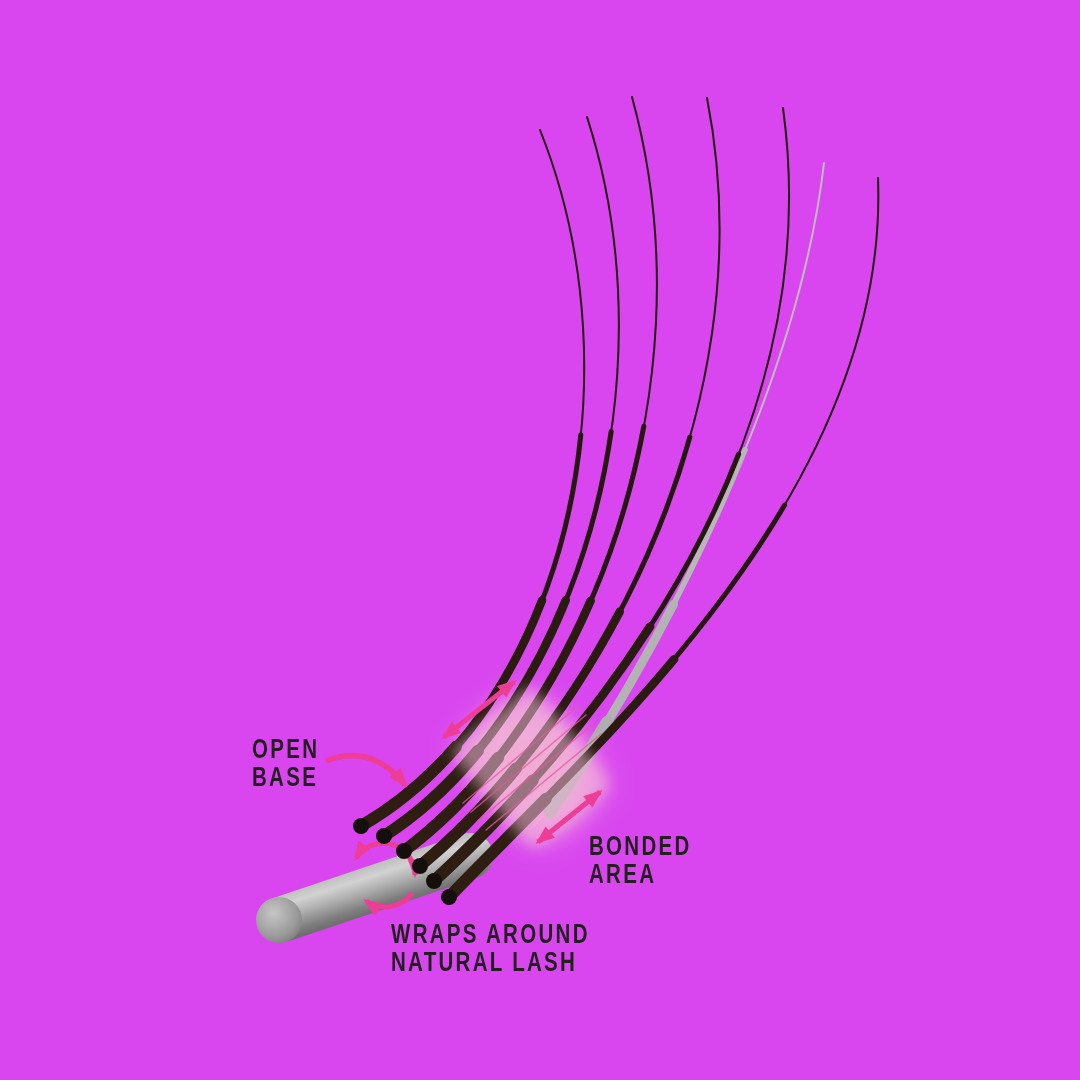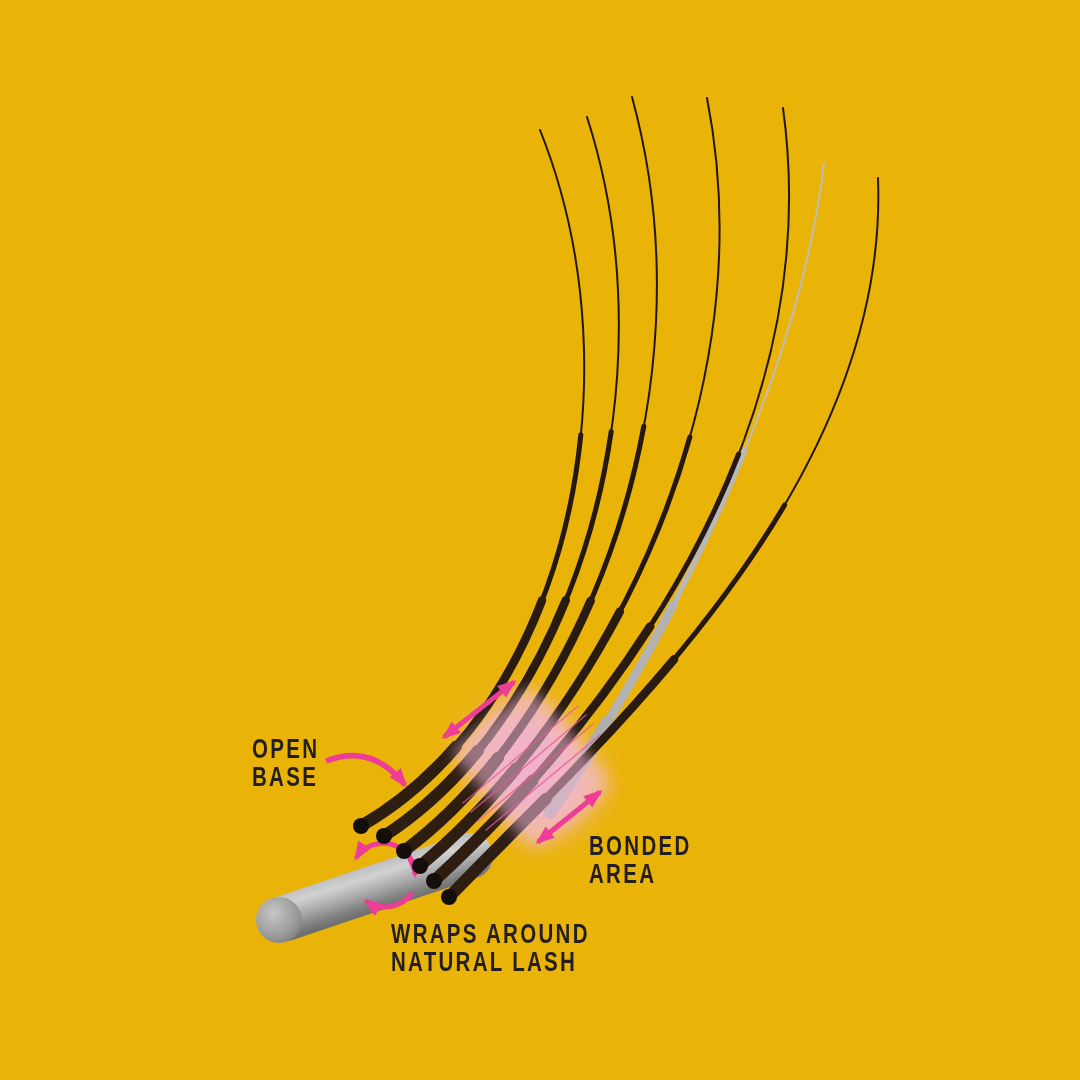--- a/index.html
+++ b/index.html
@@ -1,19 +1,19 @@
 <!DOCTYPE html>
 <html><head>
 <meta charset="utf-8">
 <style>
   html,body{margin:0;padding:0;background:#ffffff;}
   .stage{
     position:relative;
     width:1080px;height:1080px;
-    background:#eab308;
+    background:#d946ef;
     overflow:hidden;
     font-family:"Liberation Sans", sans-serif;
   }
   .stage svg{position:absolute;left:0;top:0;}
   .label{
     position:absolute;
     color:#231F20;
     font-weight:700;
     font-size:27px;
     line-height:28px;

